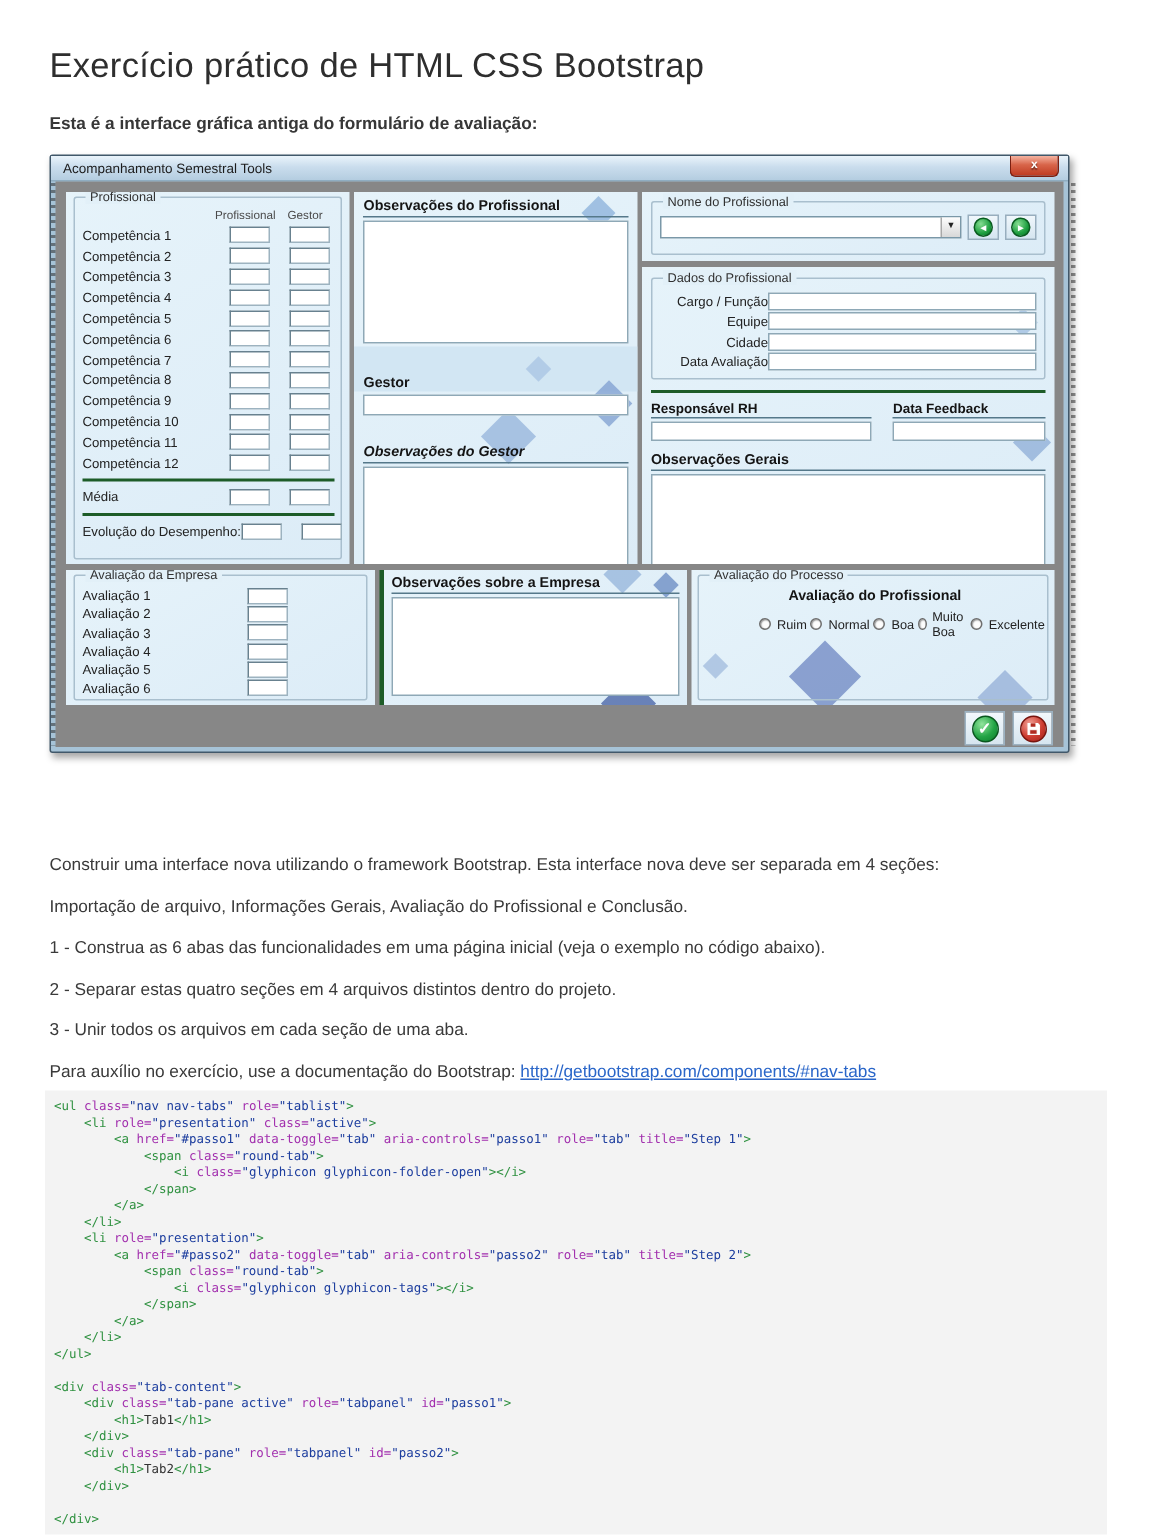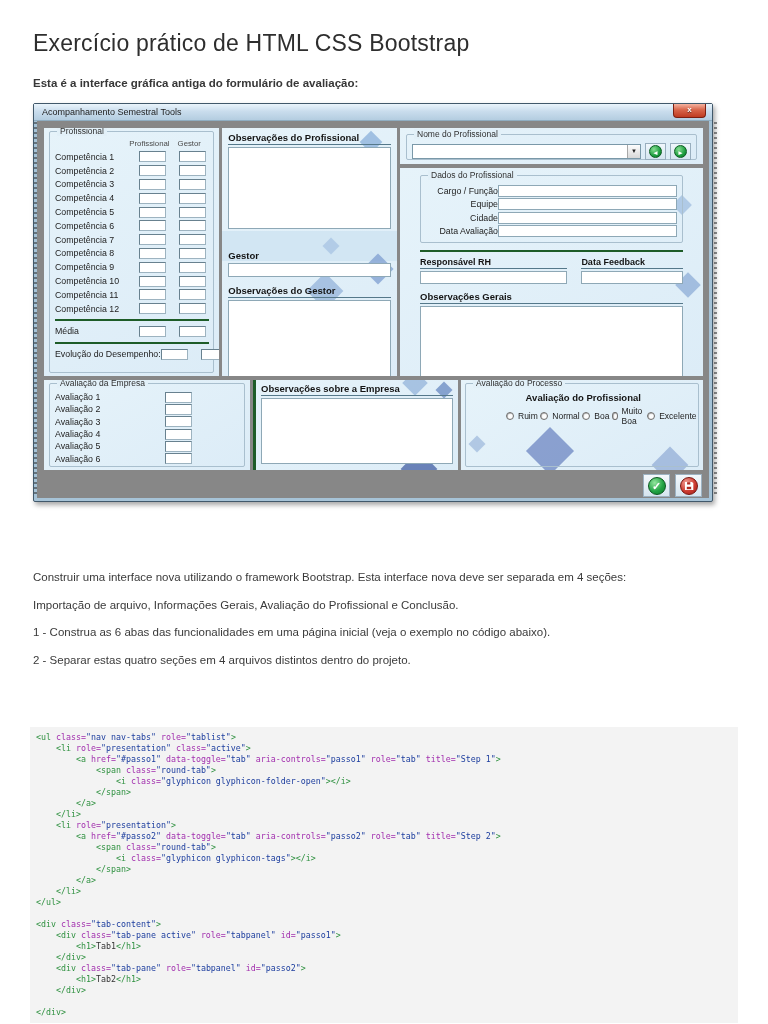--- a/index.html
+++ b/index.html
@@ -56,31 +56,31 @@
   
   .sec-title { font-size:9.5px; font-weight:bold; color:#141414; border-bottom:1px solid #55788a; padding-bottom:1px; }
   textarea.ta { display:block; width:100%; background:#fff; border:1px solid #8ea8b6; resize:none; margin-top:2px; }
   .ta-obs1 { height:82px; }
   .ta-obs2 { height:84px; }
   .gestor-title { margin-top:21px; border-bottom:none; }
   input.line { display:block; width:100%; height:14px; background:#fff; border:1px solid #8ea8b6; margin-top:1px; }
   .band { position:absolute; left:0; right:0; top:103px; height:30px; background:#d2e6f3; z-index:0; }
 
   
-  .blk-nome { height:36px; padding:6px 6px 4px; }
+  .blk-nome { height:46px; padding:6px 6px 4px; }
   .gb-nome { height:100%; padding:8px 5px 3px; }
   .combo-row { display:flex; gap:4px; align-items:center; }
   .combo { flex:1; height:15px; background:#fff; border:1px solid #7a98a8; position:relative; }
   .combo .dd { position:absolute; right:0; top:0; bottom:0; width:13px; text-align:center; font-size:6px; line-height:13px;
                background:linear-gradient(#fdfdfd,#d8d8d8); border-left:1px solid #a8a8a8; color:#222; cursor:pointer; }
   .circle-btn { width:21px; height:17px; background:linear-gradient(#f0f7fc,#d5e5f0); border:1px solid #98aebe;
                 display:flex; align-items:center; justify-content:center; cursor:pointer; }
   .gcirc { width:13px; height:13px; border-radius:50%; color:#fff; font-size:6.5px; line-height:13px; text-align:center;
            background:radial-gradient(circle at 35% 30%,#86dd92,#1d9e3f 60%,#0b6f26); border:1px solid #0a5c20; }
-  .blk-rest { flex:1; padding:4px 20px; }
+  .blk-rest { flex:1; padding:4px 6px; }
   .gb-dados { margin-top:3px; padding:8px 5px 4px; }
   .drow { display:flex; align-items:center; height:13.5px; font-size:8.8px; color:#222; }
   .drow .lbl { width:72px;text-align:right; }
   input.wide { flex:1; height:12px; background:#fff; border:1px solid #8ea8b6; }
   .rh-row { display:flex; gap:14px; margin-top:4px; }
   .rh-col { flex:1.45; } .df-col { flex:1; }
   .mini-title { display:block; font-size:9px; font-weight:bold; color:#141414; border-bottom:1px solid #55788a; padding-bottom:1px; }
   input.fld { display:block; width:100%; height:13px; background:#fff; border:1px solid #8ea8b6; margin-top:2px; }
   .obsger-title { margin-top:7px; }
   .ta-ger { height:96px; }
@@ -260,21 +260,21 @@
           <div class="band"></div>
           <div class="dmd" style="width:16px;height:16px;background:#8fb4dc;opacity:.8;right:18px;top:6px;"></div>
           <div class="dmd" style="width:12px;height:12px;background:#aac6e4;opacity:.8;right:60px;top:112px;"></div>
           <div class="dmd" style="width:22px;height:22px;background:#7d9ed0;opacity:.75;right:8px;top:130px;"></div>
           <div class="dmd" style="width:26px;height:26px;background:#8fafd8;opacity:.7;left:90px;top:150px;"></div>
           <div class="dmd" style="width:30px;height:30px;background:#5f7fb8;opacity:.8;right:40px;bottom:-10px;"></div>
           <div class="sec-title">Observações do Profissional</div>
           <textarea class="ta ta-obs1" style=""></textarea>
           <div class="sec-title gestor-title">Gestor</div>
           <input class="line" style="">
-          <div class="sec-title" style="margin-top:8px;">Observações do Gestor</div>
+          <div class="sec-title" style="margin-top:19px;font-style:italic;">Observações do Gestor</div>
           <textarea class="ta ta-obs2" style=""></textarea>
         </div>
 
         <div class="p-right">
           <div class="panel blk-nome">
             <div class="gb gb-nome">
               <span class="gb-title">Nome do Profissional</span>
               <div class="combo-row">
                 <div class="combo">
                   <span class="dd">▼</span>
@@ -451,18 +451,20 @@
 
     </div>
   </div>
 
   <div class="instructions">
     <div>
         <p>Construir uma interface nova utilizando o framework Bootstrap. Esta interface nova deve ser separada em 4 seções:</p>
         <p>Importação de arquivo, Informações Gerais, Avaliação do Profissional e Conclusão.</p>
         <p>1 -  Construa as 6 abas das funcionalidades em uma página inicial (veja o exemplo no código abaixo).</p>
         <p>2 -  Separar estas quatro seções em 4 arquivos distintos dentro do projeto.</p>
+        <p>3 -  Unir todos os arquivos em cada seção de uma aba.</p>
       </div>
+    <p><span>Para auxílio no exercício, use a documentação do Bootstrap: </span><a class="doc-link" href="#">http://getbootstrap.com/components/#nav-tabs</a></p>
   </div>
 
   <div class="codeblock"><div class="cl"><span class="tg">&lt;ul</span><span class="tp"> </span><span class="ta">class=</span><span class="tv">"nav nav-tabs"</span><span class="tp"> </span><span class="ta">role=</span><span class="tv">"tablist"</span><span class="tg">&gt;</span></div><div class="cl"><span class="tp">    </span><span class="tg">&lt;li</span><span class="tp"> </span><span class="ta">role=</span><span class="tv">"presentation"</span><span class="tp"> </span><span class="ta">class=</span><span class="tv">"active"</span><span class="tg">&gt;</span></div><div class="cl"><span class="tp">        </span><span class="tg">&lt;a</span><span class="tp"> </span><span class="ta">href=</span><span class="tv">"#passo1"</span><span class="tp"> </span><span class="ta">data-toggle=</span><span class="tv">"tab"</span><span class="tp"> </span><span class="ta">aria-controls=</span><span class="tv">"passo1"</span><span class="tp"> </span><span class="ta">role=</span><span class="tv">"tab"</span><span class="tp"> </span><span class="ta">title=</span><span class="tv">"Step 1"</span><span class="tg">&gt;</span></div><div class="cl"><span class="tp">            </span><span class="tg">&lt;span</span><span class="tp"> </span><span class="ta">class=</span><span class="tv">"round-tab"</span><span class="tg">&gt;</span></div><div class="cl"><span class="tp">                </span><span class="tg">&lt;i</span><span class="tp"> </span><span class="ta">class=</span><span class="tv">"glyphicon glyphicon-folder-open"</span><span class="tg">&gt;&lt;/i&gt;</span></div><div class="cl"><span class="tp">            </span><span class="tg">&lt;/span&gt;</span></div><div class="cl"><span class="tp">        </span><span class="tg">&lt;/a&gt;</span></div><div class="cl"><span class="tp">    </span><span class="tg">&lt;/li&gt;</span></div><div class="cl"><span class="tp">    </span><span class="tg">&lt;li</span><span class="tp"> </span><span class="ta">role=</span><span class="tv">"presentation"</span><span class="tg">&gt;</span></div><div class="cl"><span class="tp">        </span><span class="tg">&lt;a</span><span class="tp"> </span><span class="ta">href=</span><span class="tv">"#passo2"</span><span class="tp"> </span><span class="ta">data-toggle=</span><span class="tv">"tab"</span><span class="tp"> </span><span class="ta">aria-controls=</span><span class="tv">"passo2"</span><span class="tp"> </span><span class="ta">role=</span><span class="tv">"tab"</span><span class="tp"> </span><span class="ta">title=</span><span class="tv">"Step 2"</span><span class="tg">&gt;</span></div><div class="cl"><span class="tp">            </span><span class="tg">&lt;span</span><span class="tp"> </span><span class="ta">class=</span><span class="tv">"round-tab"</span><span class="tg">&gt;</span></div><div class="cl"><span class="tp">                </span><span class="tg">&lt;i</span><span class="tp"> </span><span class="ta">class=</span><span class="tv">"glyphicon glyphicon-tags"</span><span class="tg">&gt;&lt;/i&gt;</span></div><div class="cl"><span class="tp">            </span><span class="tg">&lt;/span&gt;</span></div><div class="cl"><span class="tp">        </span><span class="tg">&lt;/a&gt;</span></div><div class="cl"><span class="tp">    </span><span class="tg">&lt;/li&gt;</span></div><div class="cl"><span class="tg">&lt;/ul&gt;</span></div><div class="cl">&nbsp;</div><div class="cl"><span class="tg">&lt;div</span><span class="tp"> </span><span class="ta">class=</span><span class="tv">"tab-content"</span><span class="tg">&gt;</span></div><div class="cl"><span class="tp">    </span><span class="tg">&lt;div</span><span class="tp"> </span><span class="ta">class=</span><span class="tv">"tab-pane active"</span><span class="tp"> </span><span class="ta">role=</span><span class="tv">"tabpanel"</span><span class="tp"> </span><span class="ta">id=</span><span class="tv">"passo1"</span><span class="tg">&gt;</span></div><div class="cl"><span class="tp">        </span><span class="tg">&lt;h1&gt;</span><span class="tp">Tab1</span><span class="tg">&lt;/h1&gt;</span></div><div class="cl"><span class="tp">    </span><span class="tg">&lt;/div&gt;</span></div><div class="cl"><span class="tp">    </span><span class="tg">&lt;div</span><span class="tp"> </span><span class="ta">class=</span><span class="tv">"tab-pane"</span><span class="tp"> </span><span class="ta">role=</span><span class="tv">"tabpanel"</span><span class="tp"> </span><span class="ta">id=</span><span class="tv">"passo2"</span><span class="tg">&gt;</span></div><div class="cl"><span class="tp">        </span><span class="tg">&lt;h1&gt;</span><span class="tp">Tab2</span><span class="tg">&lt;/h1&gt;</span></div><div class="cl"><span class="tp">    </span><span class="tg">&lt;/div&gt;</span></div><div class="cl">&nbsp;</div><div class="cl"><span class="tg">&lt;/div&gt;</span></div></div>
 
 </div>
 
 </body></html>

